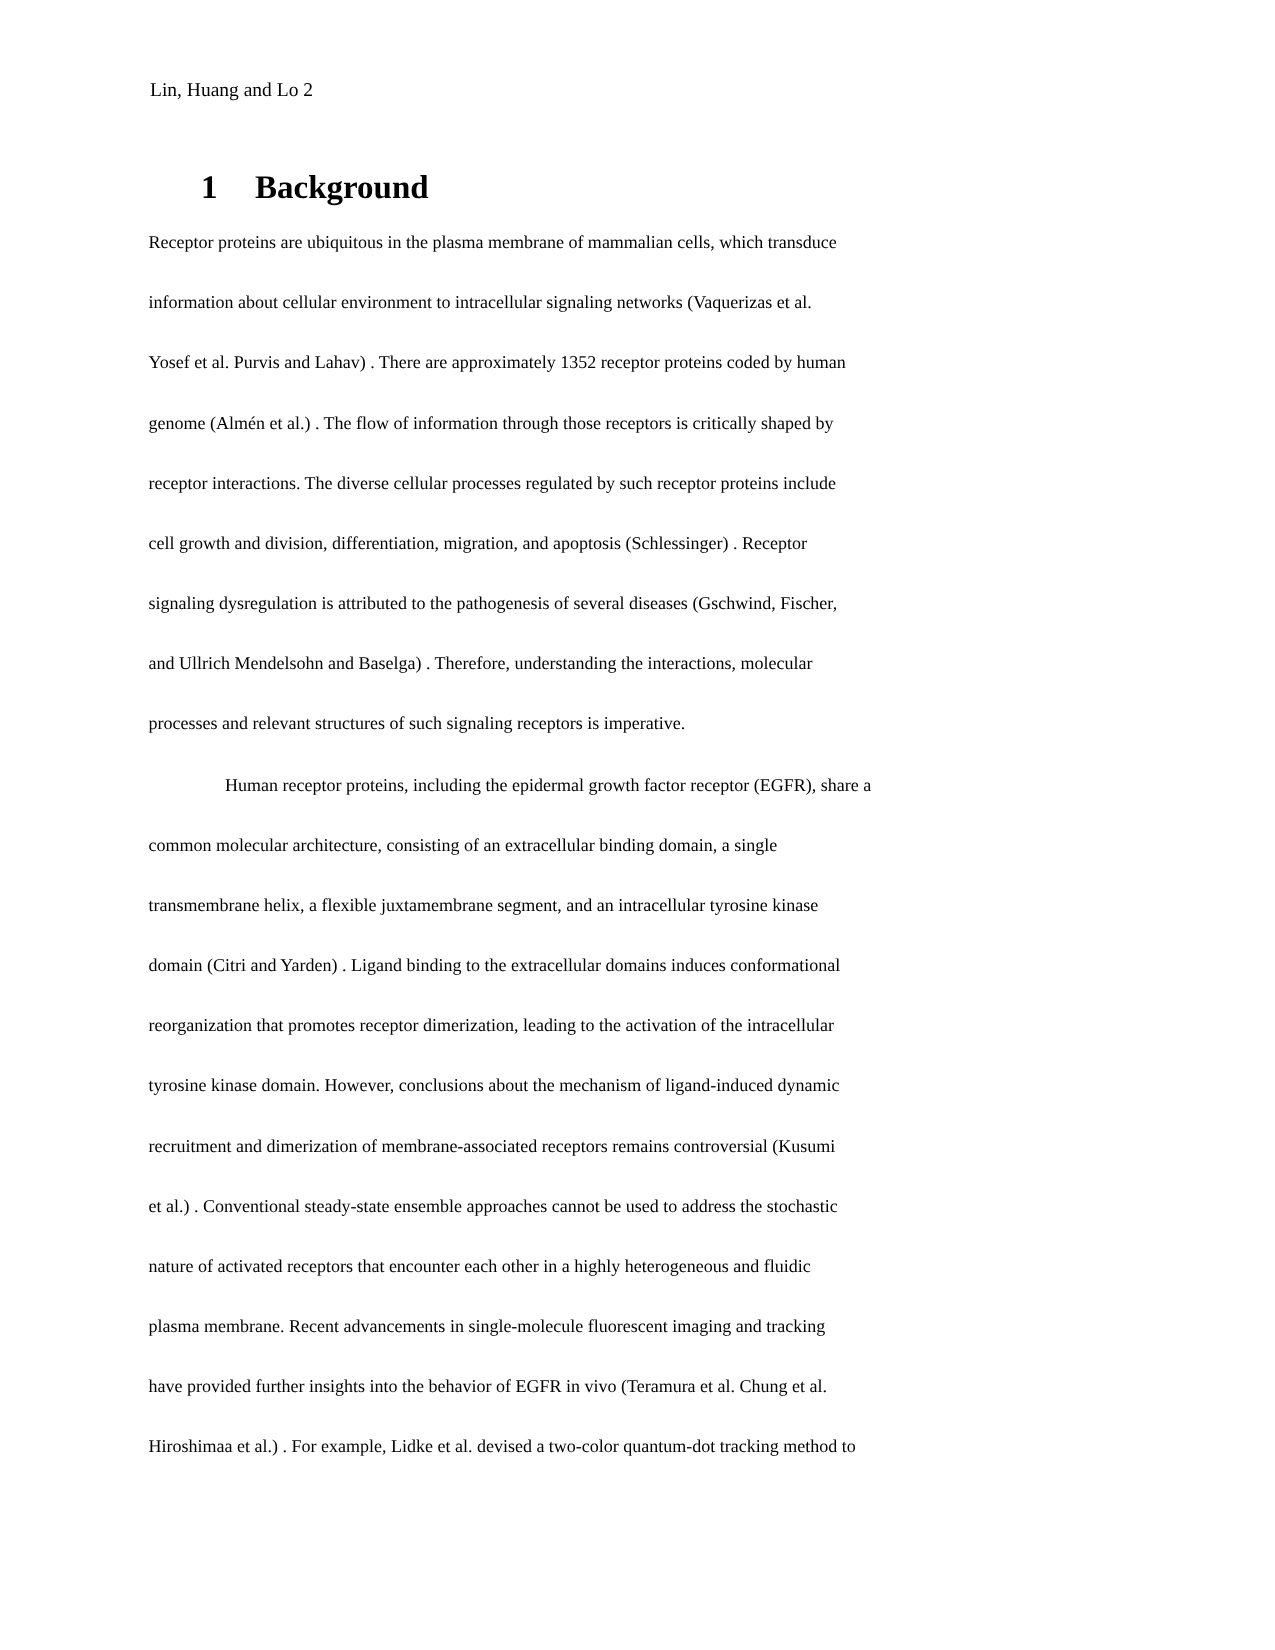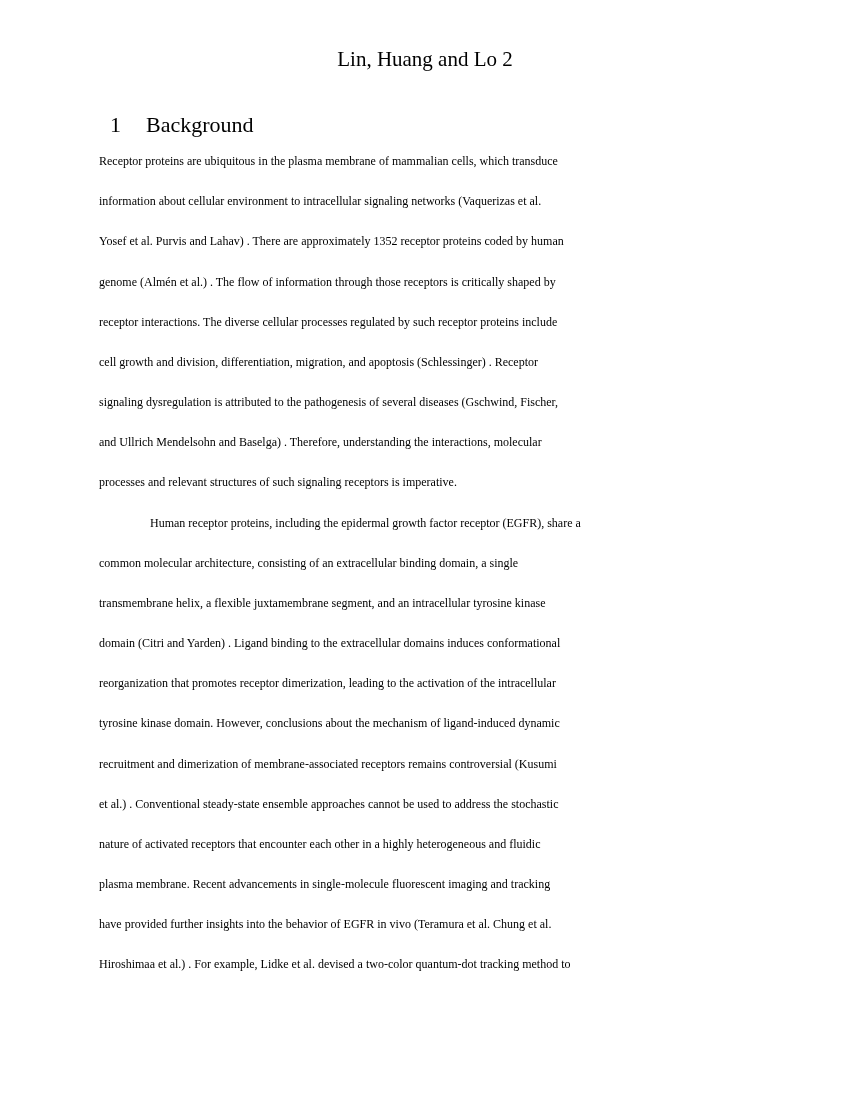--- a/index.html
+++ b/index.html
@@ -14,31 +14,31 @@
     background: #ffffff;
     font-family: "Liberation Serif", "DejaVu Serif", serif;
     color: #000000;
     overflow: hidden;
   }
   .running-header {
     position: absolute;
     top: 50px;
     left: 100px;
     right: 100px;
-    text-align: center;
-    font-size: 21px;
+    text-align: left;
+    font-size: 13px;
     line-height: 19px;
     white-space: pre;
   }
   .section-heading {
     position: absolute;
     top: 86px;
-    left: 88px;
+    left: 112px;
     font-size: 22px;
-    font-weight: normal;
+    font-weight: bold;
     line-height: 26.4px;
     white-space: pre;
   }
   .section-heading .section-title {
     margin-left: 25px;
   }
   .body-text {
     position: absolute;
     top: 141px;
     left: 99px;

